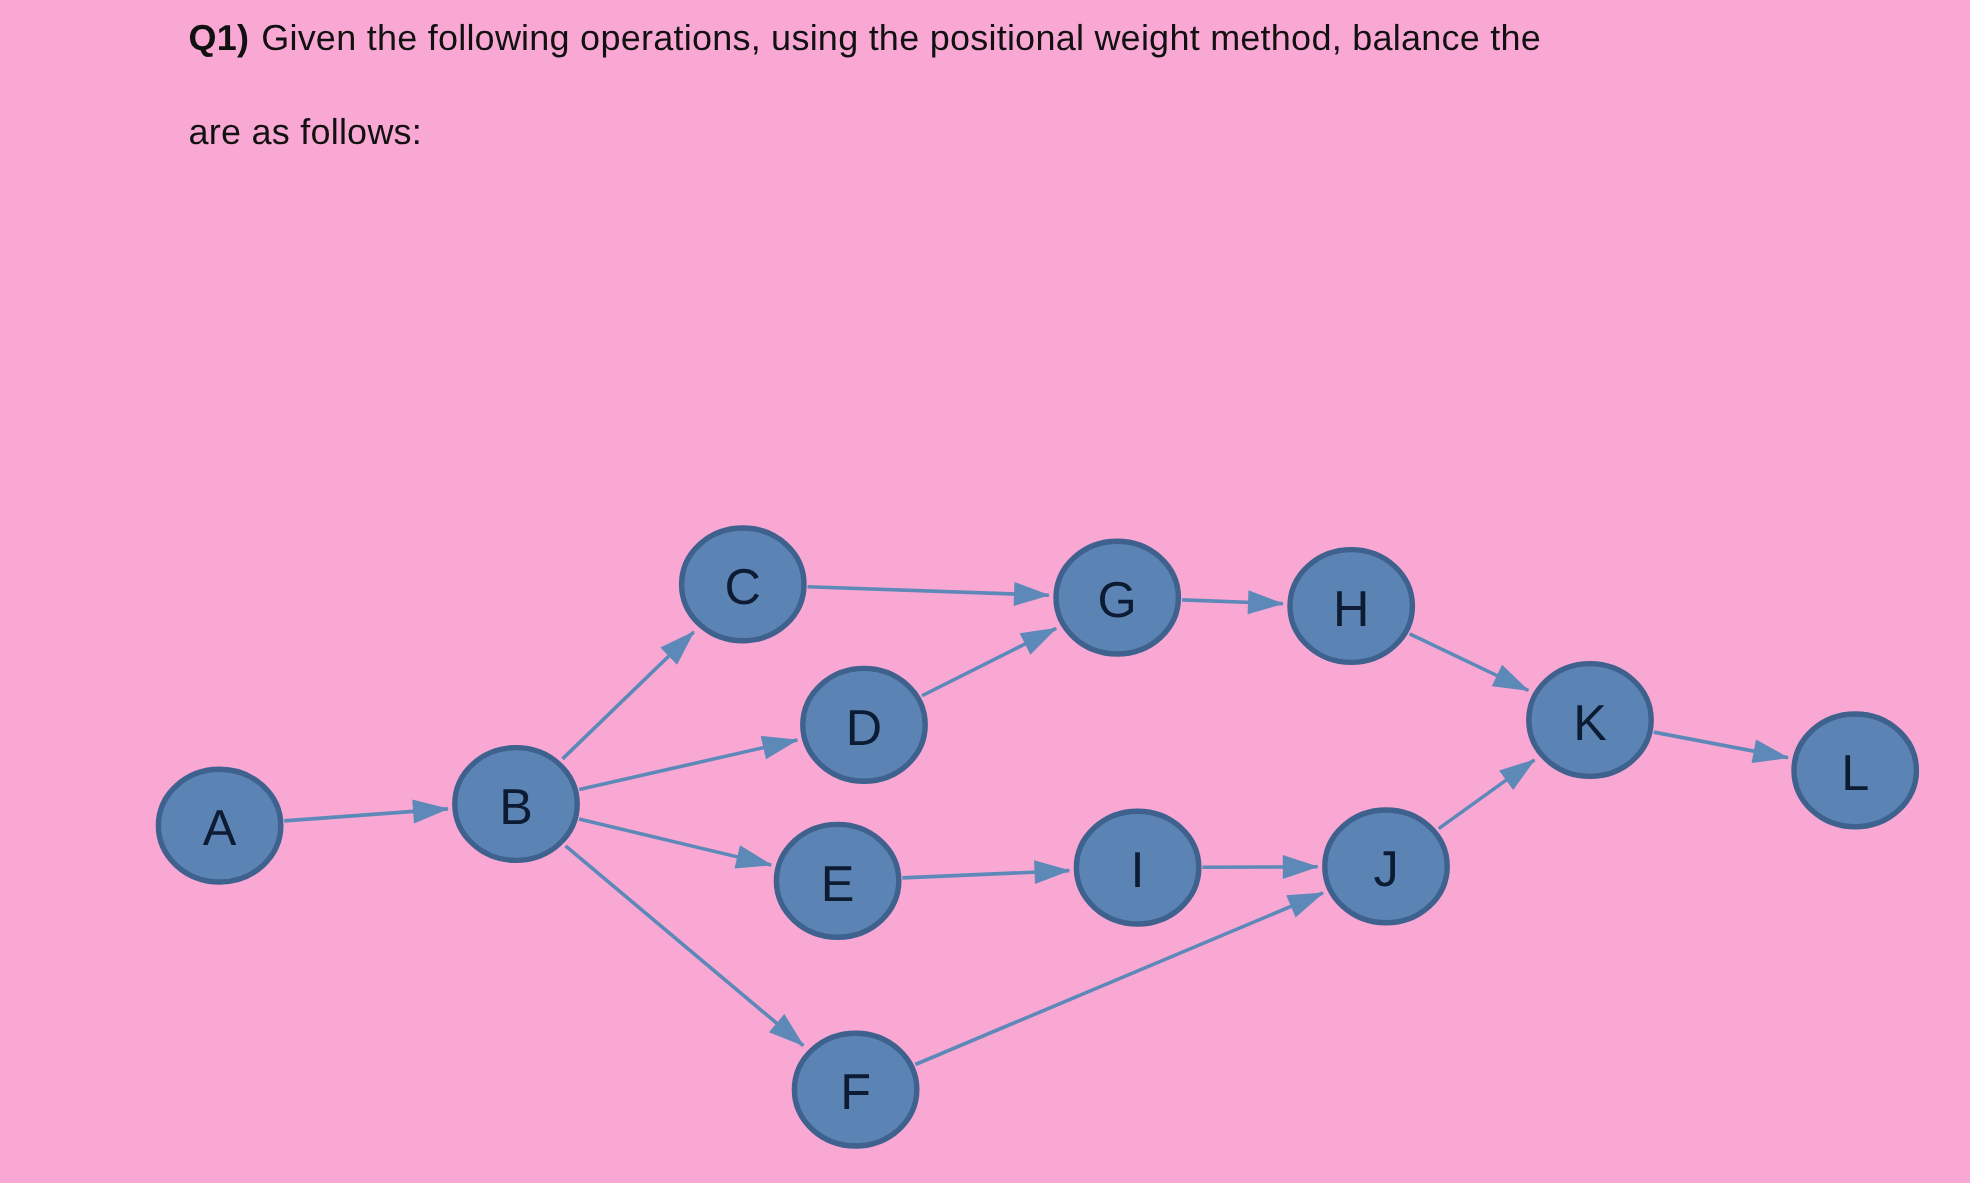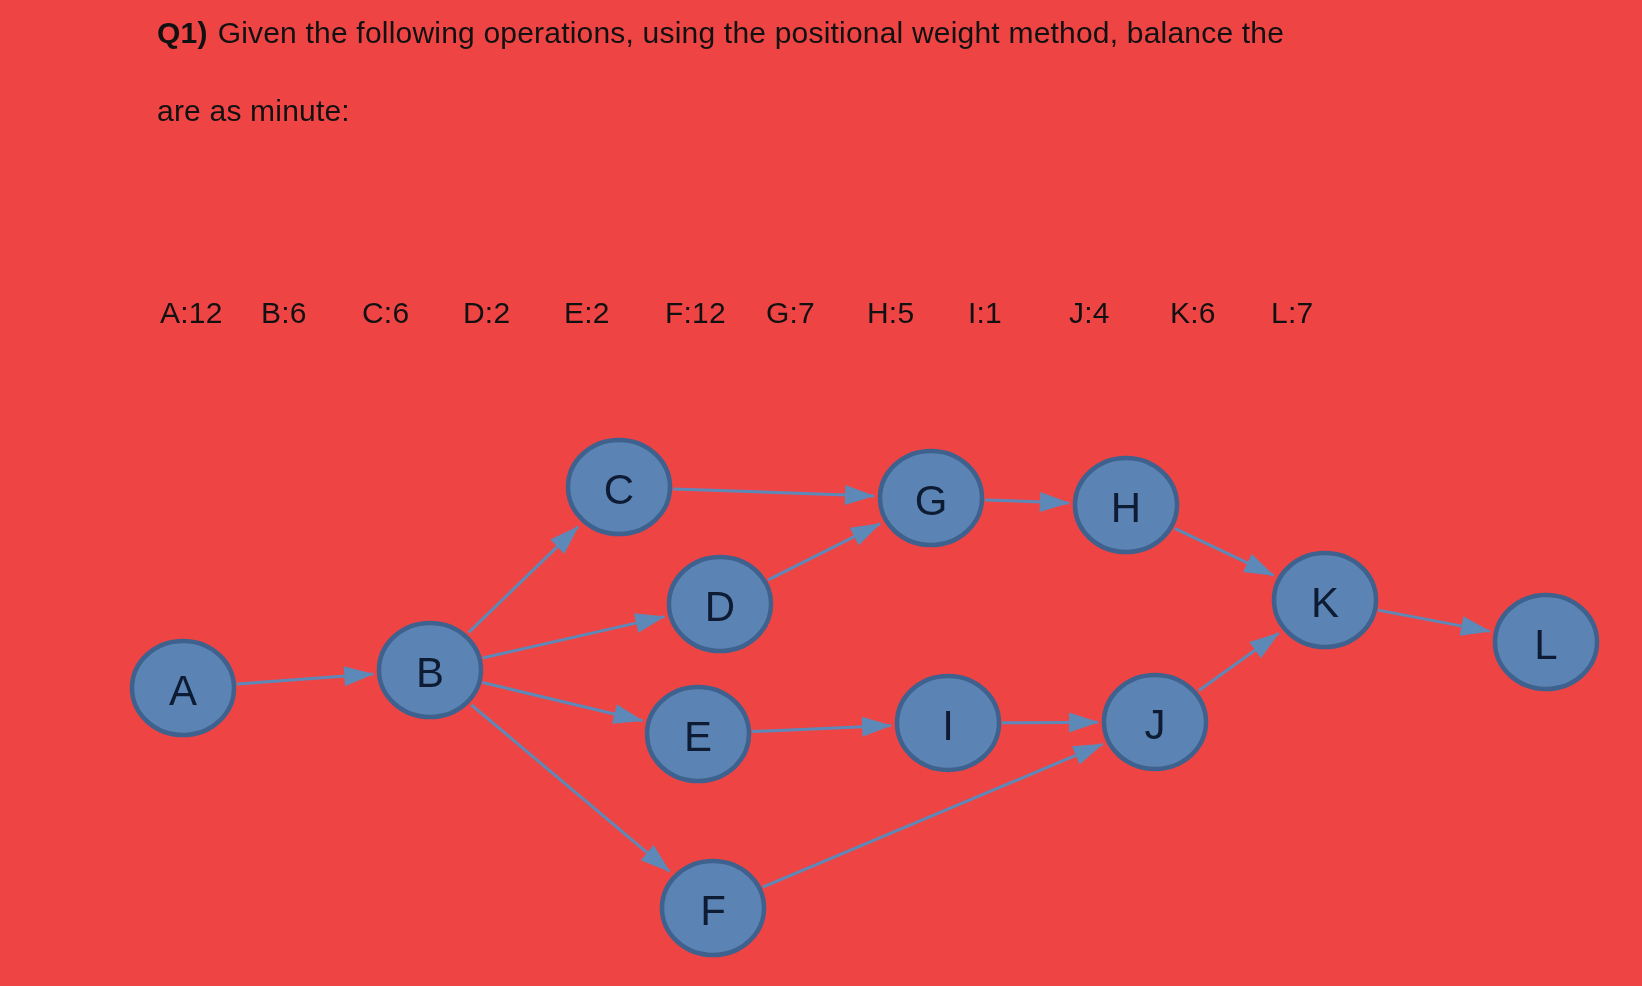--- a/index.html
+++ b/index.html
@@ -5,21 +5,21 @@
   html, body {
     margin: 0;
     padding: 0;
     background: #ffffff;
     font-family: "Liberation Sans", sans-serif;
   }
   .page {
     position: relative;
     width: 1642px;
     height: 986px;
-    background: #ef4444;
+    background: #f9a8d4;
     overflow: hidden;
   }
   .question {
     position: absolute;
     top: -6px;
     left: 157px;
     width: 1340px;
     font-size: 30px;
     line-height: 78px;
     color: #111111;
@@ -49,37 +49,23 @@
     top: 0;
   }
 </style>
 </head>
 <body>
 
 <div class="page">
 
   <div class="question">
     <div class="qline"><span class="qlabel">Q1)</span><span>Given the following operations, using the positional weight method, balance the</span></div>
-    <div class="qline">are as minute:</div>
+    <div class="qline">are as follows:</div>
   </div>
 
-  <div class="durations">
-      <span>A:12</span>
-      <span>B:6</span>
-      <span>C:6</span>
-      <span>D:2</span>
-      <span>E:2</span>
-      <span>F:12</span>
-      <span>G:7</span>
-      <span>H:5</span>
-      <span>I:1</span>
-      <span>J:4</span>
-      <span>K:6</span>
-      <span>L:7</span>
-    </div>
 
   <svg class="diagram-svg" width="1642" height="986" viewBox="0 0 1642 986">
       <defs>
         <marker id="arrow" markerUnits="userSpaceOnUse" markerWidth="34" markerHeight="26" refX="30" refY="12" orient="auto">
           <path d="M1,2 L31,12 L1,22 Z" fill="#5d89b8"></path>
         </marker>
       </defs>
       <line x1="236.9" y1="684.1" x2="373.2" y2="674.1" stroke="#5d89b8" stroke-width="3" marker-end="url(#arrow)"></line>
       <line x1="468.8" y1="632.4" x2="578.1" y2="526.6" stroke="#5d89b8" stroke-width="3" marker-end="url(#arrow)"></line>
       <line x1="482.7" y1="658.0" x2="664.4" y2="616.6" stroke="#5d89b8" stroke-width="3" marker-end="url(#arrow)"></line>

